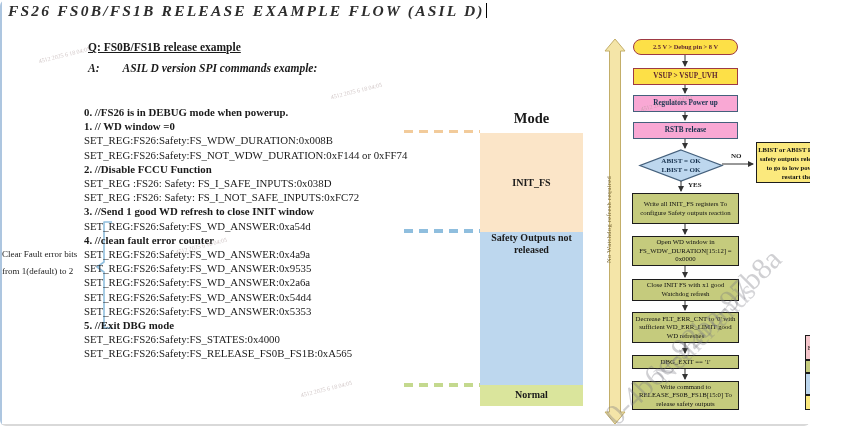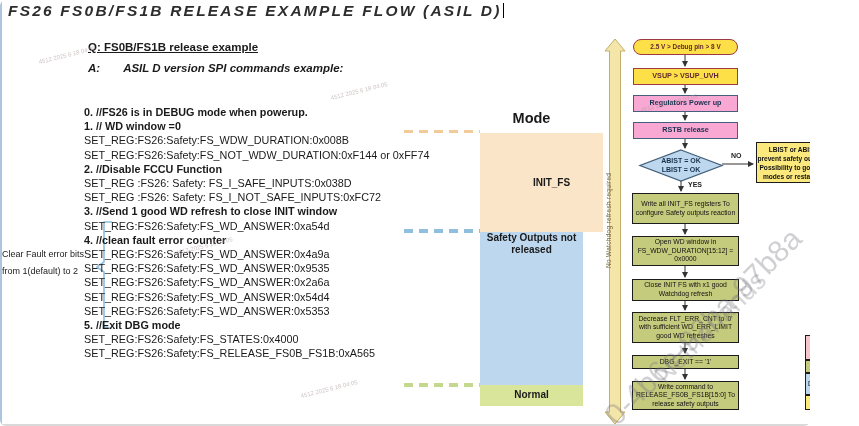--- a/index.html
+++ b/index.html
@@ -1,17 +1,17 @@
 <!DOCTYPE html>
 <html><head>
 <meta charset="utf-8">
 <style>
   html,body{margin:0;padding:0;background:#fff;}
   #canvas{position:relative;width:810px;height:426px;background:#ffffff;overflow:hidden;
-          font-family:Liberation Sans, sans-serif;color:#1a1a1a;border-radius:6px;}
+          font-family:Liberation Serif, serif;color:#1a1a1a;border-radius:6px;}
   .abs{position:absolute;}
   
   .title{left:8px;top:2px;font-size:15.5px;font-weight:bold;font-style:italic;
          letter-spacing:2.2px;color:#2d2d2d;white-space:nowrap;z-index:5;}
   .cursor{display:inline-block;width:1.5px;height:15px;background:#000;vertical-align:-2px;margin-left:1px;}
   .close-btn{left:842px;top:8px;width:32px;height:32px;border-radius:50%;background:#ebebeb;
              border:1px solid #c6c6c6;color:#555;font-size:14px;line-height:30px;text-align:center;z-index:8;}
   .left-edge{left:0;top:0;width:2px;height:426px;background:#adc6e0;z-index:7;}
   .bottom-edge{left:0;top:424px;width:859px;height:2px;background:#d9d9d9;z-index:7;}
   
@@ -19,21 +19,21 @@
   .aline{left:88px;top:62px;font-size:11.5px;font-weight:bold;font-style:italic;z-index:5;}
   .aline .atxt{margin-left:23px;}
   
   .cmds{left:84px;top:105px;width:390px;font-size:10.8px;line-height:14.2px;white-space:nowrap;z-index:5;}
   .cmds .b{font-weight:bold;}
   
   .annot{left:2px;top:246px;width:94px;font-size:9px;line-height:17px;color:#222;z-index:5;}
   
   .mode-header{left:480px;top:110px;width:103px;text-align:center;font-size:14.5px;font-weight:bold;z-index:3;}
   .mode-block{left:480px;width:103px;text-align:center;font-weight:bold;font-size:10px;z-index:1;}
-  .mb-init{top:133px;height:99px;background:#fbe5c8;line-height:99px;padding-left:20px;}
+  .mb-init{top:133px;height:99px;background:#fbe5c8;line-height:99px;}
   .mb-safety{top:232px;height:153px;background:#bdd7ee;}
   .mb-safety .inner{line-height:12px;}
   .mb-normal{top:385px;height:21px;background:#dae59c;line-height:20px;}
   
   .dash{height:4px;z-index:2;}
   .dash-tan{left:404px;top:130px;width:76px;height:3px;
     background:repeating-linear-gradient(90deg,#f2cb9b 0 9px,transparent 9px 15px);}
   .dash-blue{left:404px;top:229px;width:76px;
     background:repeating-linear-gradient(90deg,#8fbede 0 9px,transparent 9px 15px);}
   .dash-green{left:404px;top:383px;width:76px;

